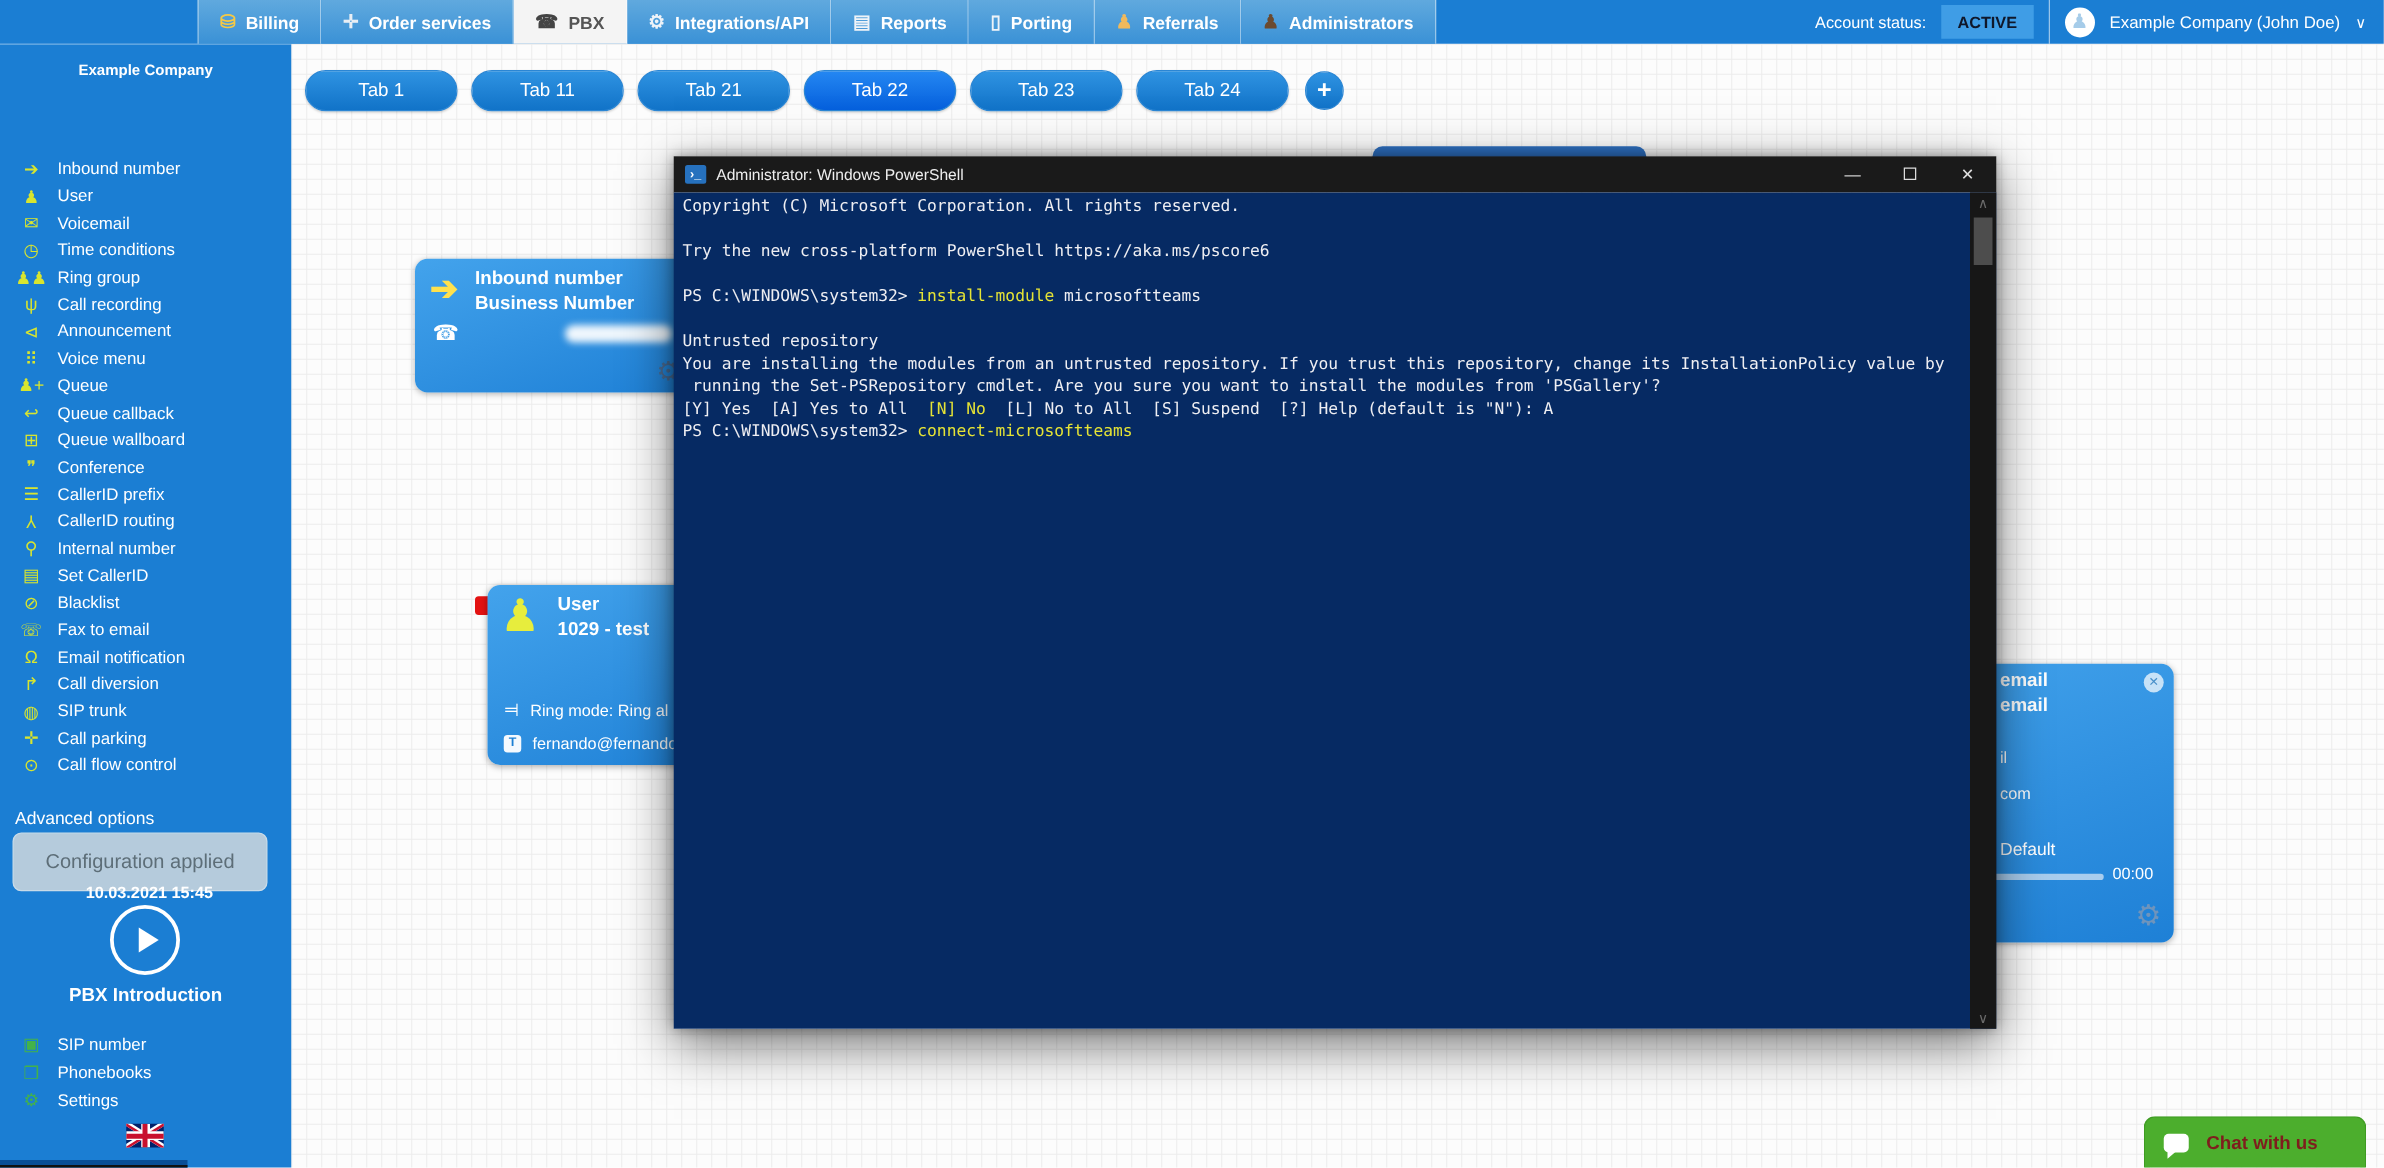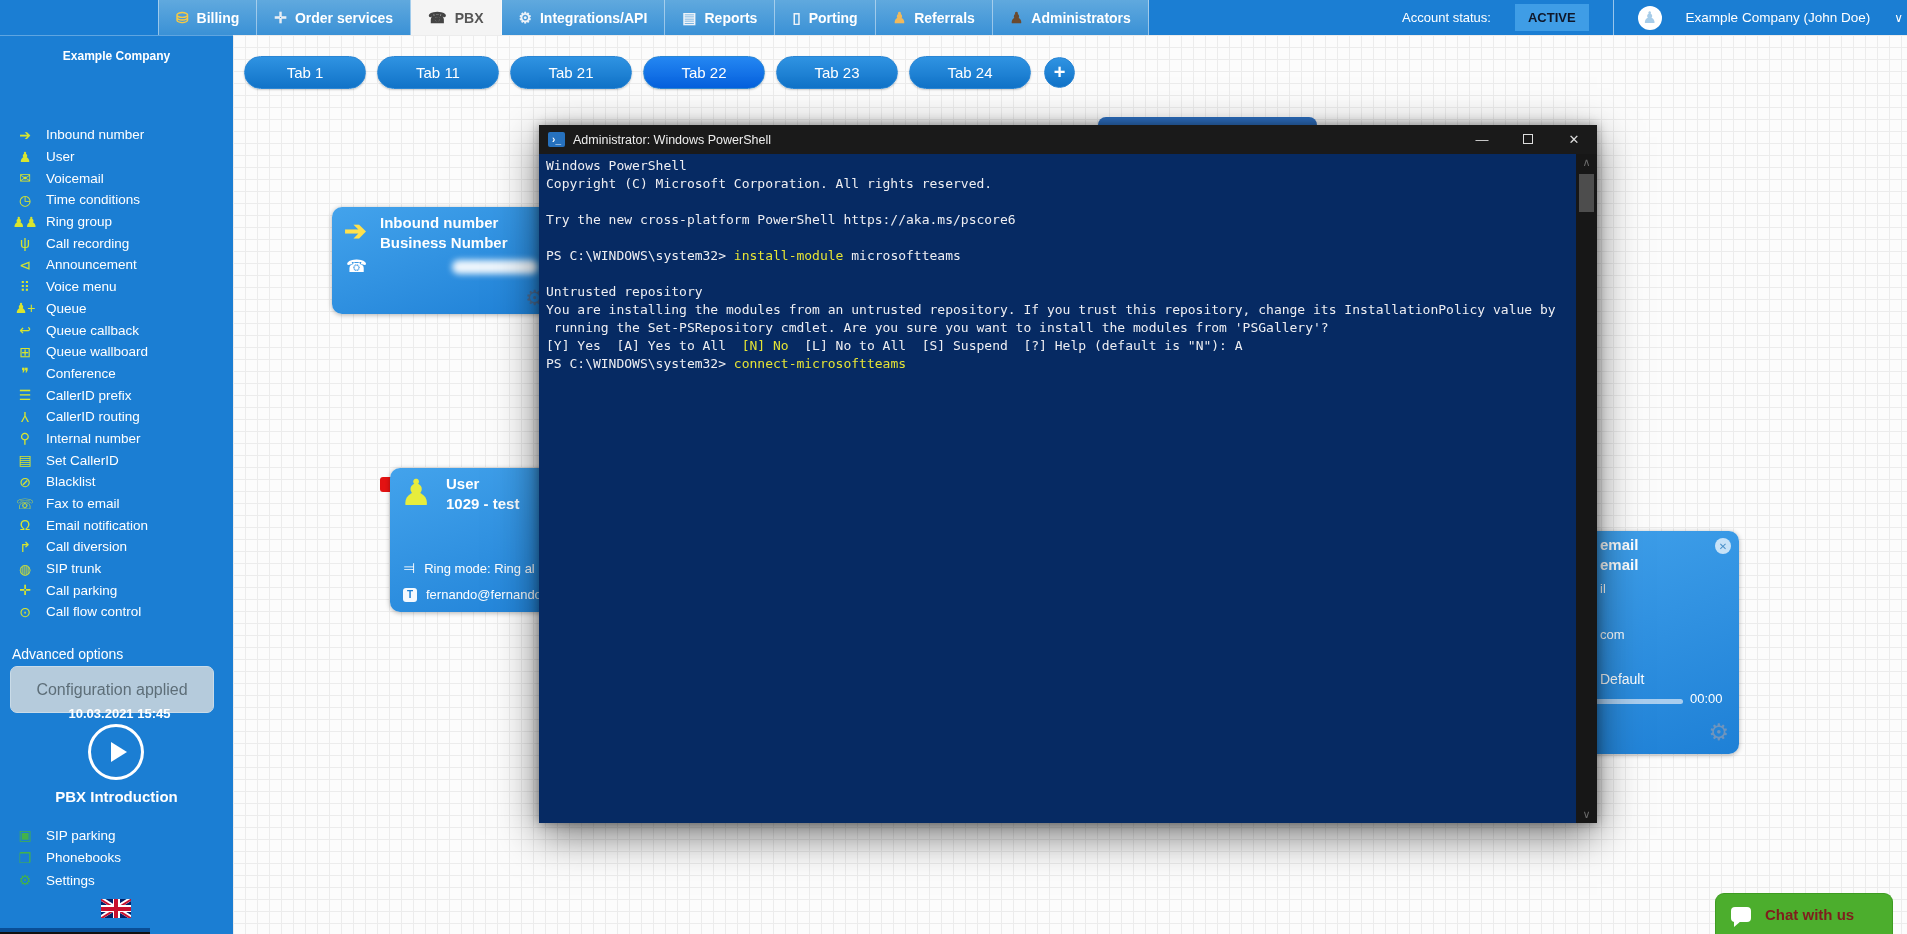--- a/index.html
+++ b/index.html
@@ -8,21 +8,21 @@
 
   
   .topbar{position:absolute;top:0;left:0;width:1907px;height:35px;background:#1b7ed3;z-index:30;display:flex;align-items:stretch;}
   .top-nav{display:flex;margin-left:158px;align-items:stretch;}
   .nav-item{display:flex;align-items:center;gap:8px;padding:0 17px;cursor:pointer;
     background:linear-gradient(#60a9de,#3a91d6);border-right:1px solid rgba(255,255,255,.45);
     font-weight:bold;font-size:14px;color:#fff;}
   .nav-item:first-child{border-left:1px solid rgba(255,255,255,.45);}
   .nav-item.active{background:#f4f4f4;color:#555;}
   .nav-icon{font-size:15px;line-height:1;}
-  .top-right{margin-left:auto;display:flex;align-items:center;gap:24px;padding-right:4px;text-align:right;}
+  .top-right{margin-left:auto;display:flex;align-items:center;gap:12px;padding-right:14px;text-align:right;}
   .status-label{color:#fff;font-size:13px;}
   .status-badge{background:#3f9de6;color:#0f172a;font-weight:bold;font-size:13px;padding:6px 13px;}
   .top-divider{width:1px;align-self:stretch;background:rgba(255,255,255,.55);}
   .avatar{width:24px;height:24px;border-radius:50%;background:#fff;color:#a6cce9;display:flex;align-items:center;justify-content:center;font-size:16px;line-height:1;}
   .user-name{color:#fff;font-size:13.5px;}
   .chev{color:#fff;font-size:12px;}
 
   
   .sidebar{position:absolute;top:35px;left:0;width:233px;bottom:0;background:#1b7ed3;z-index:25;color:#fff;border-top:1px solid rgba(255,255,255,.3);}
   .company{text-align:center;font-weight:bold;font-size:12px;padding-top:13px;}
@@ -77,21 +77,21 @@
   .n-user .tt{position:absolute;left:56px;top:6px;}
   .n-user .row1{position:absolute;left:13px;top:92px;font-size:13px;display:flex;align-items:center;gap:9px;}
   .n-user .row2{position:absolute;left:13px;top:119px;font-size:13px;display:flex;align-items:center;gap:9px;}
   .ring-ico{font-size:14px;transform:scaleX(-1);display:inline-block;}
   .teams-ico{width:14px;height:14px;background:rgba(255,255,255,.95);border-radius:3px;color:#1b7fd4;font-weight:bold;font-size:10px;display:flex;align-items:center;justify-content:center;}
   .connector{position:absolute;left:147px;top:442px;width:13px;height:15px;background:#e31212;border-radius:3px;z-index:3;}
 
   .n-email{left:1257px;top:496px;width:249px;height:223px;}
   .n-email .l1{position:absolute;left:110px;top:4px;}
   .n-email .l2{position:absolute;left:110px;top:24px;}
-  .n-email .f1{position:absolute;left:110px;top:50px;font-size:13px;}
+  .n-email .f1{position:absolute;left:110px;top:67px;font-size:13px;}
   .n-email .f2{position:absolute;left:110px;top:96px;font-size:13px;}
   .n-email .f3{position:absolute;left:110px;top:140px;font-size:14px;}
   .n-email .slider{position:absolute;left:20px;top:168px;width:173px;height:5px;border-radius:3px;background:#a9cdee;}
   .n-email .slider::before{content:"";position:absolute;left:0;top:0;bottom:0;width:40%;background:#cde4f7;border-radius:3px;}
   .n-email .time{position:absolute;left:200px;top:160px;font-size:13px;}
   .n-email .close{position:absolute;right:8px;top:7px;width:16px;height:16px;border-radius:50%;background:rgba(225,239,250,.85);color:#4a90c9;font-size:10px;display:flex;align-items:center;justify-content:center;cursor:pointer;}
   .n-email .gear{right:10px;bottom:8px;font-size:23px;color:#6f94bc;}
 
   .n-sliver{position:absolute;left:865px;top:82px;width:219px;height:14px;background:#2d6fc0;border-radius:8px 8px 0 0;z-index:2;}
 
@@ -263,21 +263,21 @@
   <div class="adv-options">Advanced options</div>
   <div class="config-btn">Configuration applied</div>
   <div class="config-date">10.03.2021 15:45</div>
   <div class="play-btn">
       <span class="play-tri"></span>
     </div>
   <div class="intro-label">PBX Introduction</div>
   <div class="side-footer">
       <div class="side-item">
         <span class="side-icon green">▣</span>
-        <span class="sidebar-item-label">SIP parking</span>
+        <span class="sidebar-item-label">SIP number</span>
       </div>
       <div class="side-item">
         <span class="side-icon green">❒</span>
         <span class="sidebar-item-label">Phonebooks</span>
       </div>
       <div class="side-item">
         <span class="side-icon green">⚙</span>
         <span class="sidebar-item-label">Settings</span>
       </div>
     </div>
@@ -353,21 +353,20 @@
     <div class="ps-title">
       <span class="ps-ico">›_</span>
       <span>Administrator: Windows PowerShell</span>
       <div class="ps-controls">
         <span class="ps-ctl">—</span>
         <span class="ps-ctl"><span class="ps-max"></span></span>
         <span class="ps-ctl">✕</span>
       </div>
     </div>
     <div class="ps-body">
-        <div class="term-line"><span>Windows PowerShell</span></div>
         <div class="term-line"><span>Copyright (C) Microsoft Corporation. All rights reserved.</span></div>
         <div class="term-line">&nbsp;</div>
         <div class="term-line"><span>Try the new cross-platform PowerShell https://aka.ms/pscore6</span></div>
         <div class="term-line">&nbsp;</div>
         <div class="term-line"><span>PS C:\WINDOWS\system32&gt; </span><span class="y">install-module</span><span> microsoftteams</span></div>
         <div class="term-line">&nbsp;</div>
         <div class="term-line"><span>Untrusted repository</span></div>
         <div class="term-line"><span>You are installing the modules from an untrusted repository. If you trust this repository, change its InstallationPolicy value by</span></div>
         <div class="term-line"><span> running the Set-PSRepository cmdlet. Are you sure you want to install the modules from 'PSGallery'?</span></div>
         <div class="term-line"><span>[Y] Yes  [A] Yes to All  </span><span class="y">[N] No</span><span>  [L] No to All  [S] Suspend  [?] Help (default is "N"): A</span></div>

